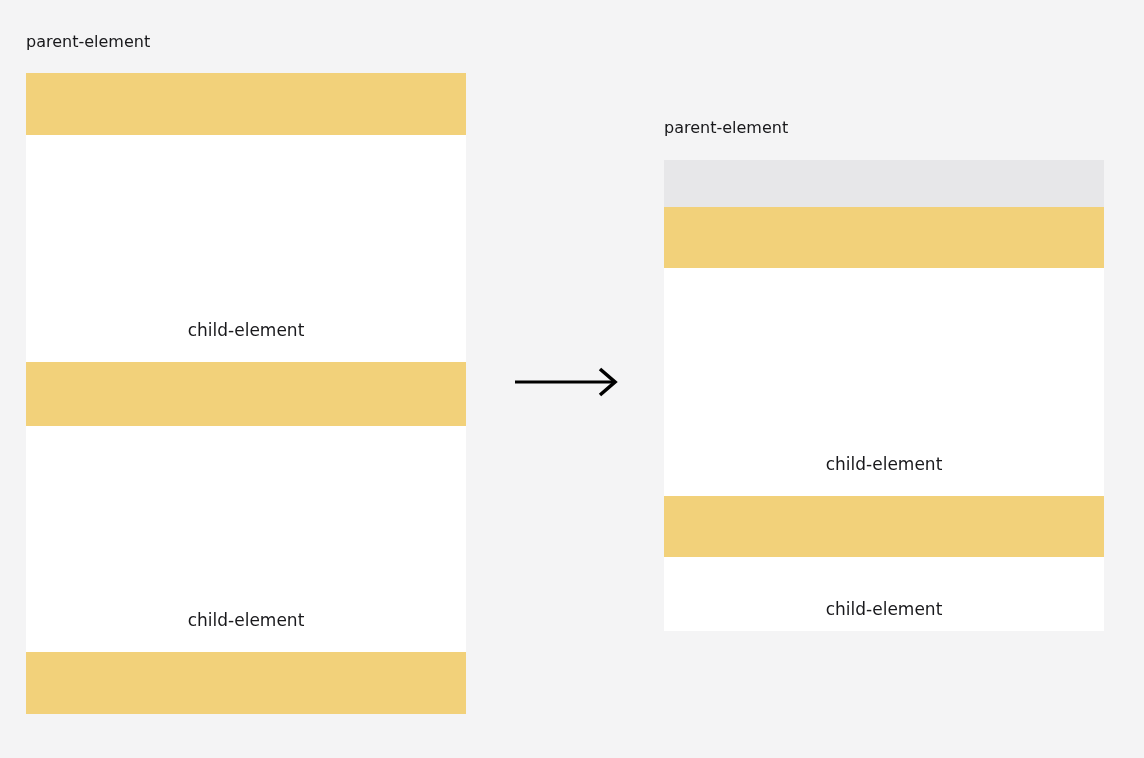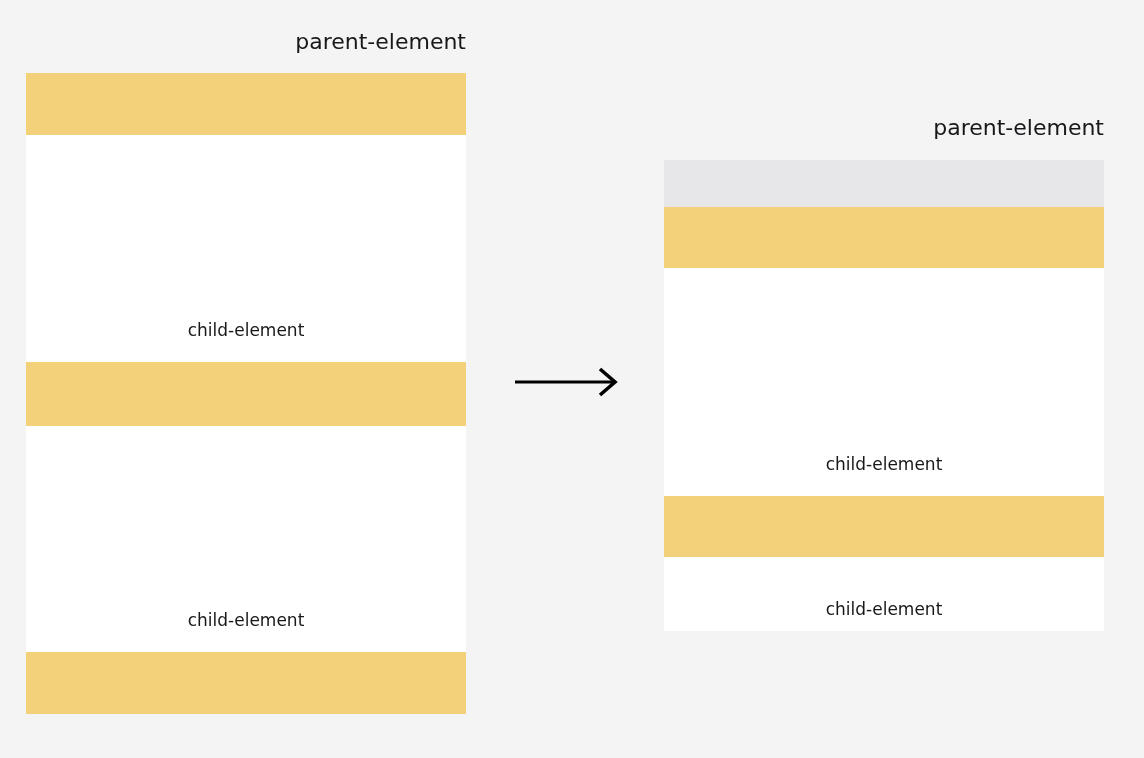--- a/index.html
+++ b/index.html
@@ -9,22 +9,22 @@
   .stage {
     position: relative;
     width: 1144px;
     height: 758px;
     background: var(--background, #F4F4F5);
     font-family: "DejaVu Sans", "Liberation Sans", sans-serif;
     overflow: hidden;
   }
   .panel-title {
     position: absolute;
-    text-align: right;
-    font-size: 22px;
+    text-align: left;
+    font-size: 16px;
     line-height: 20px;
     color: var(--text, #18181B);
   }
   #title-before { left: 26px;  top: 32px;  width: 440px; }
   #title-after  { left: 664px; top: 118px; width: 440px; }
 
   .scroll-box {
     position: absolute;
     background: var(--surface, #FFFFFF);
     display: flex;

